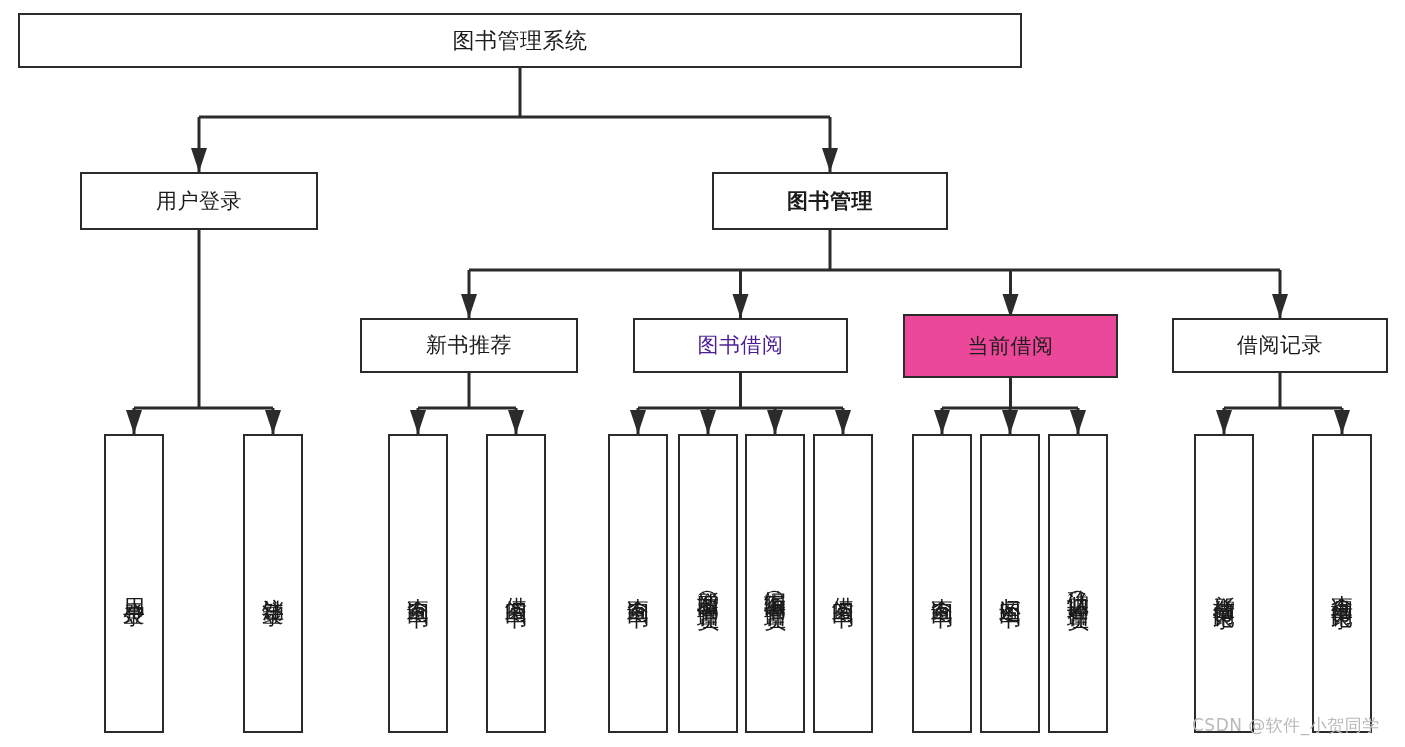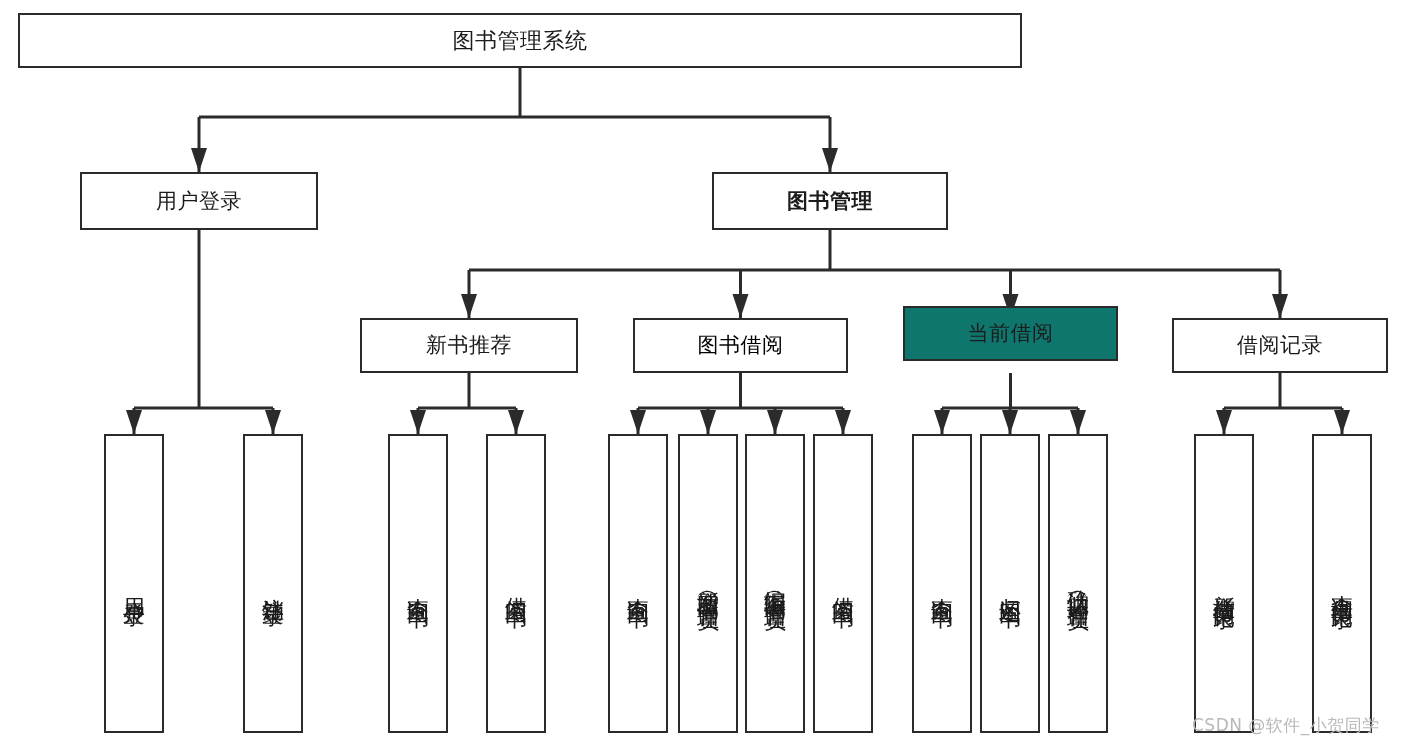--- a/index.html
+++ b/index.html
@@ -135,23 +135,23 @@
       <div class="node horiz" style="left: 80px; top: 172px; width: 238px; height: 58px; border-color: rgb(43, 43, 43); background: rgb(255, 255, 255);">
         <span class="node-label" style="color: rgb(27, 27, 27);">用户登录</span>
       </div>
       <div class="node horiz" style="left: 712px; top: 172px; width: 236px; height: 58px; border-color: rgb(43, 43, 43); background: rgb(255, 255, 255); font-weight: bold;">
         <span class="node-label" style="color: rgb(27, 27, 27);">图书管理</span>
       </div>
       <div class="node horiz" style="left: 360px; top: 318px; width: 218px; height: 55px; border-color: rgb(43, 43, 43); background: rgb(255, 255, 255);">
         <span class="node-label" style="color: rgb(27, 27, 27);">新书推荐</span>
       </div>
       <div class="node horiz" style="left: 633px; top: 318px; width: 215px; height: 55px; border-color: rgb(43, 43, 43); background: rgb(255, 255, 255);">
-        <span class="node-label" style="color: #000000;">图书借阅</span>
+        <span class="node-label" style="color: #4c1d95;">图书借阅</span>
       </div>
-      <div class="node horiz" style="left: 903px; top: 306px; width: 215px; height: 55px; border-color: rgb(43, 43, 43); background: #0f766e;">
+      <div class="node horiz" style="left: 903px; top: 314px; width: 215px; height: 64px; border-color: rgb(43, 43, 43); background: #ec4899;">
         <span class="node-label" style="color: rgb(27, 27, 27);">当前借阅</span>
       </div>
       <div class="node horiz" style="left: 1172px; top: 318px; width: 216px; height: 55px; border-color: rgb(43, 43, 43); background: rgb(255, 255, 255); justify-content: center;">
         <span class="node-label" style="color: rgb(27, 27, 27);">借阅记录</span>
       </div>
       <div class="node vert" style="left: 104px; top: 434px; width: 60px; height: 299px; border-color: rgb(43, 43, 43); background: rgb(255, 255, 255);">
         <span class="node-label" style="color: rgb(27, 27, 27);">用户登录</span>
       </div>
       <div class="node vert" style="left: 243px; top: 434px; width: 60px; height: 299px; border-color: rgb(43, 43, 43); background: rgb(255, 255, 255);">
         <span class="node-label" style="color: rgb(27, 27, 27);">注销登录</span>

